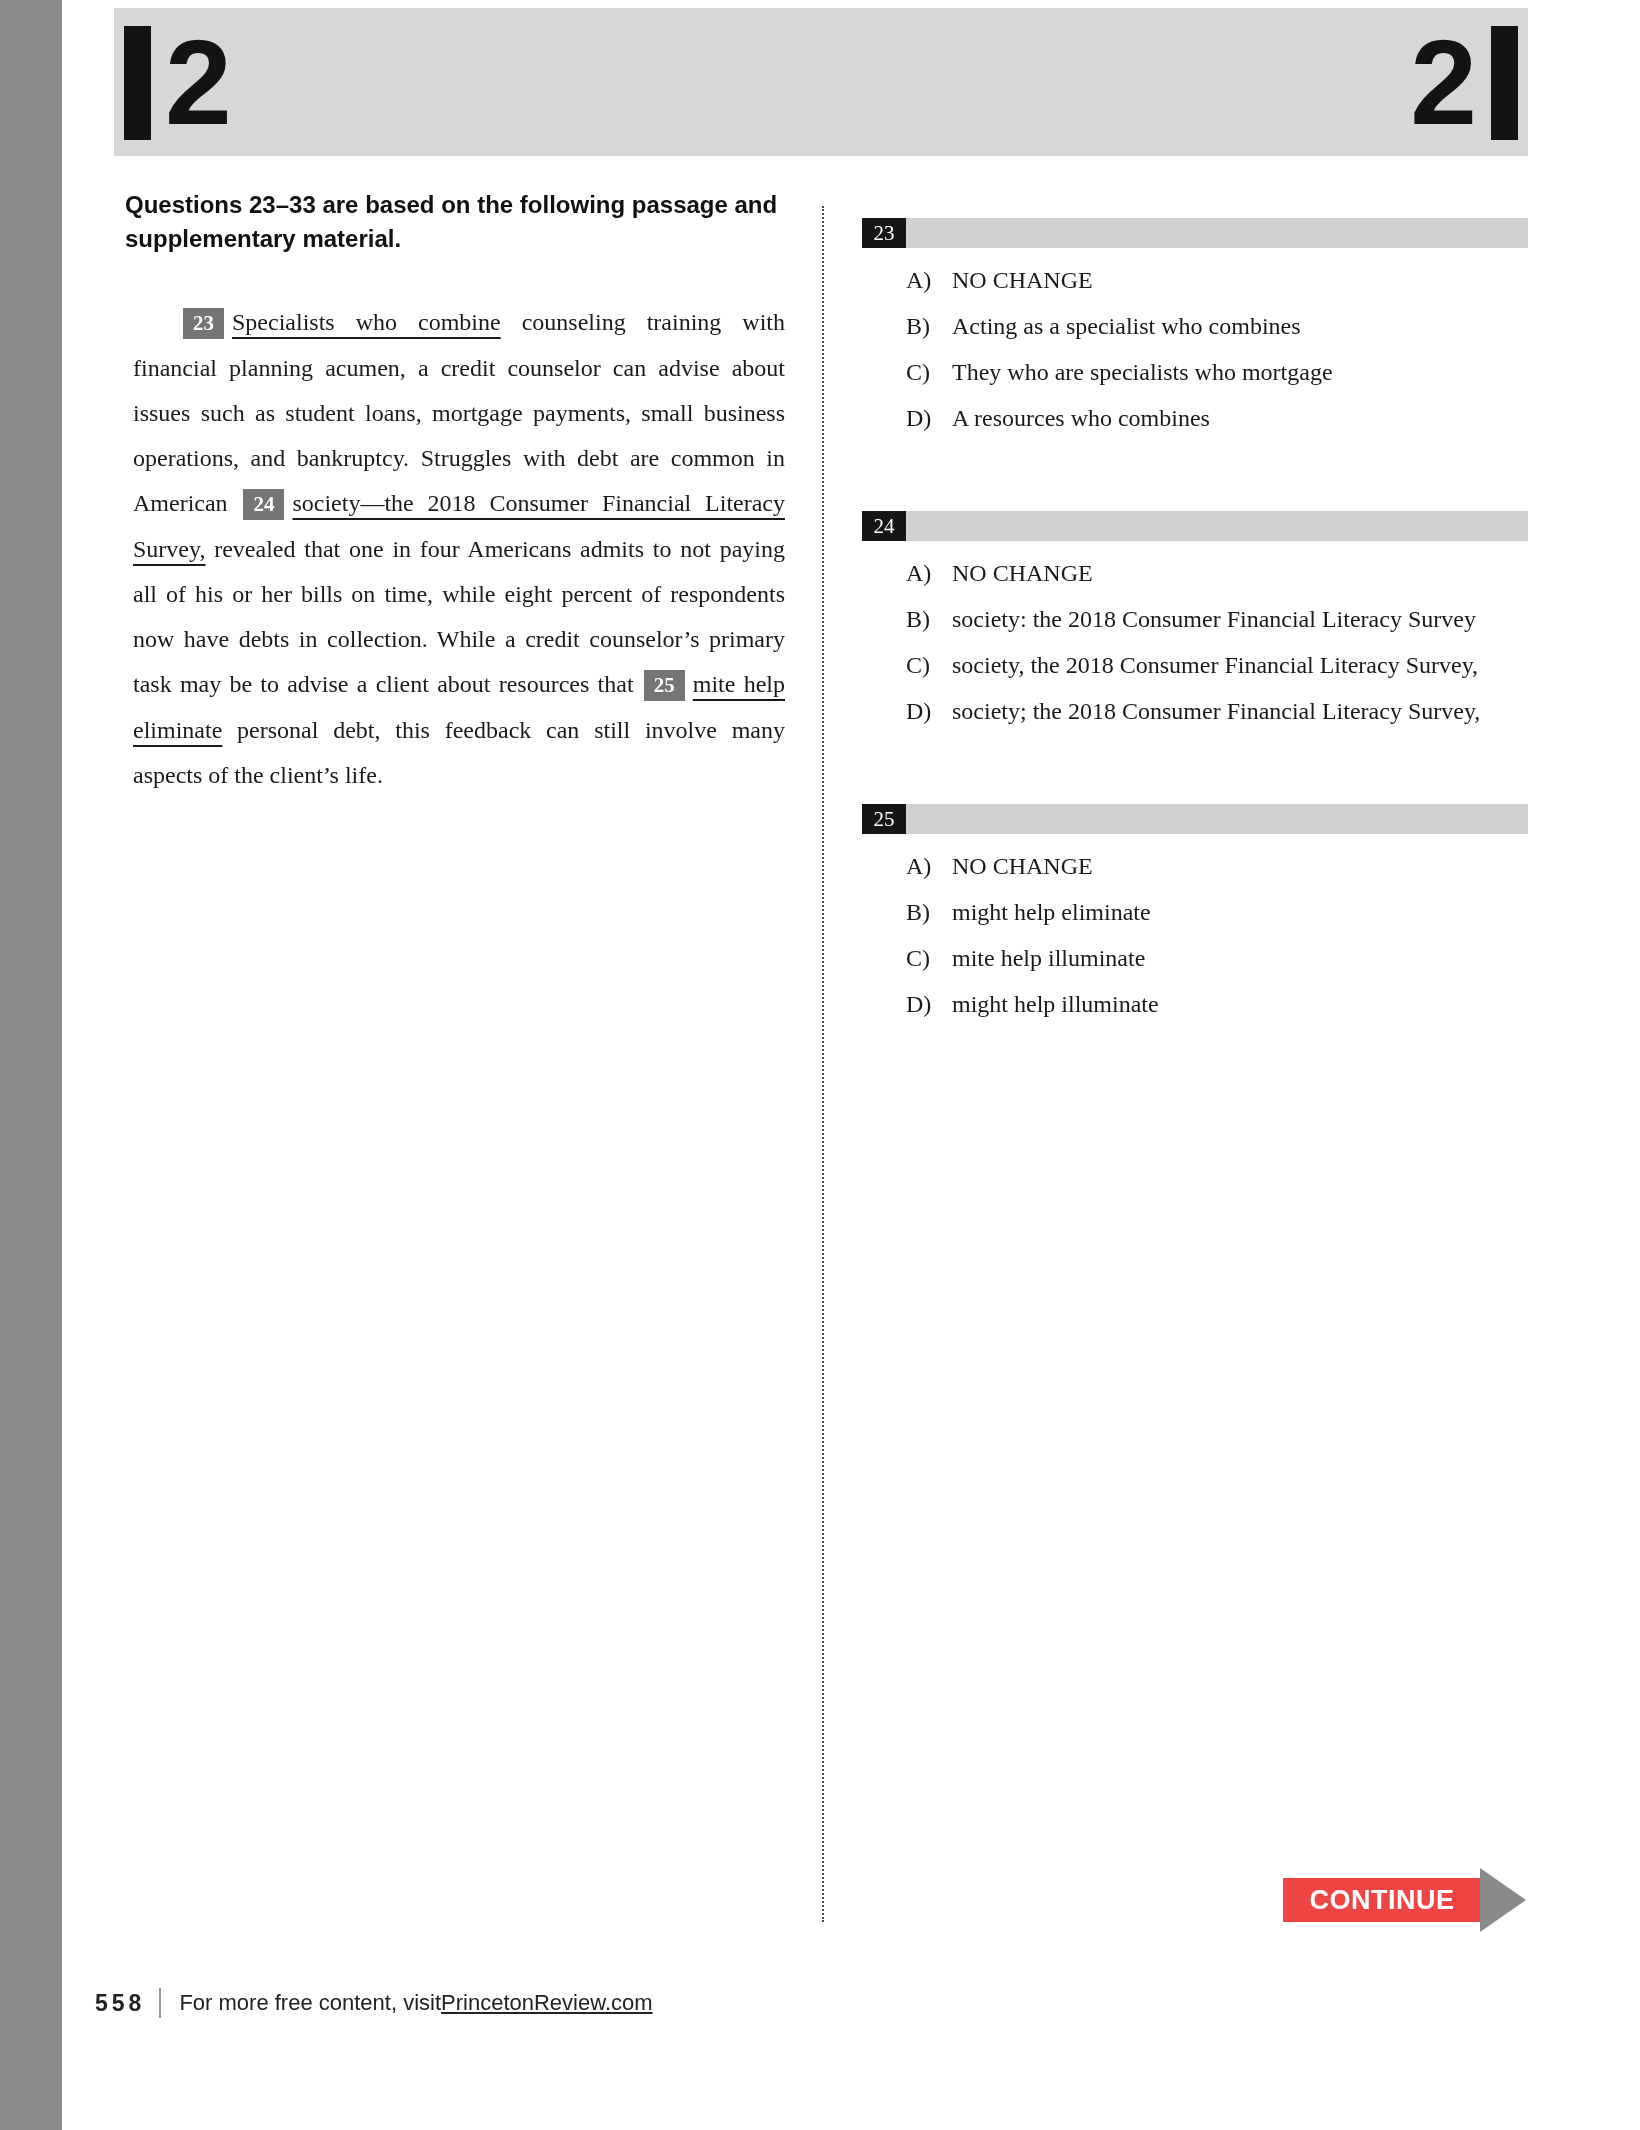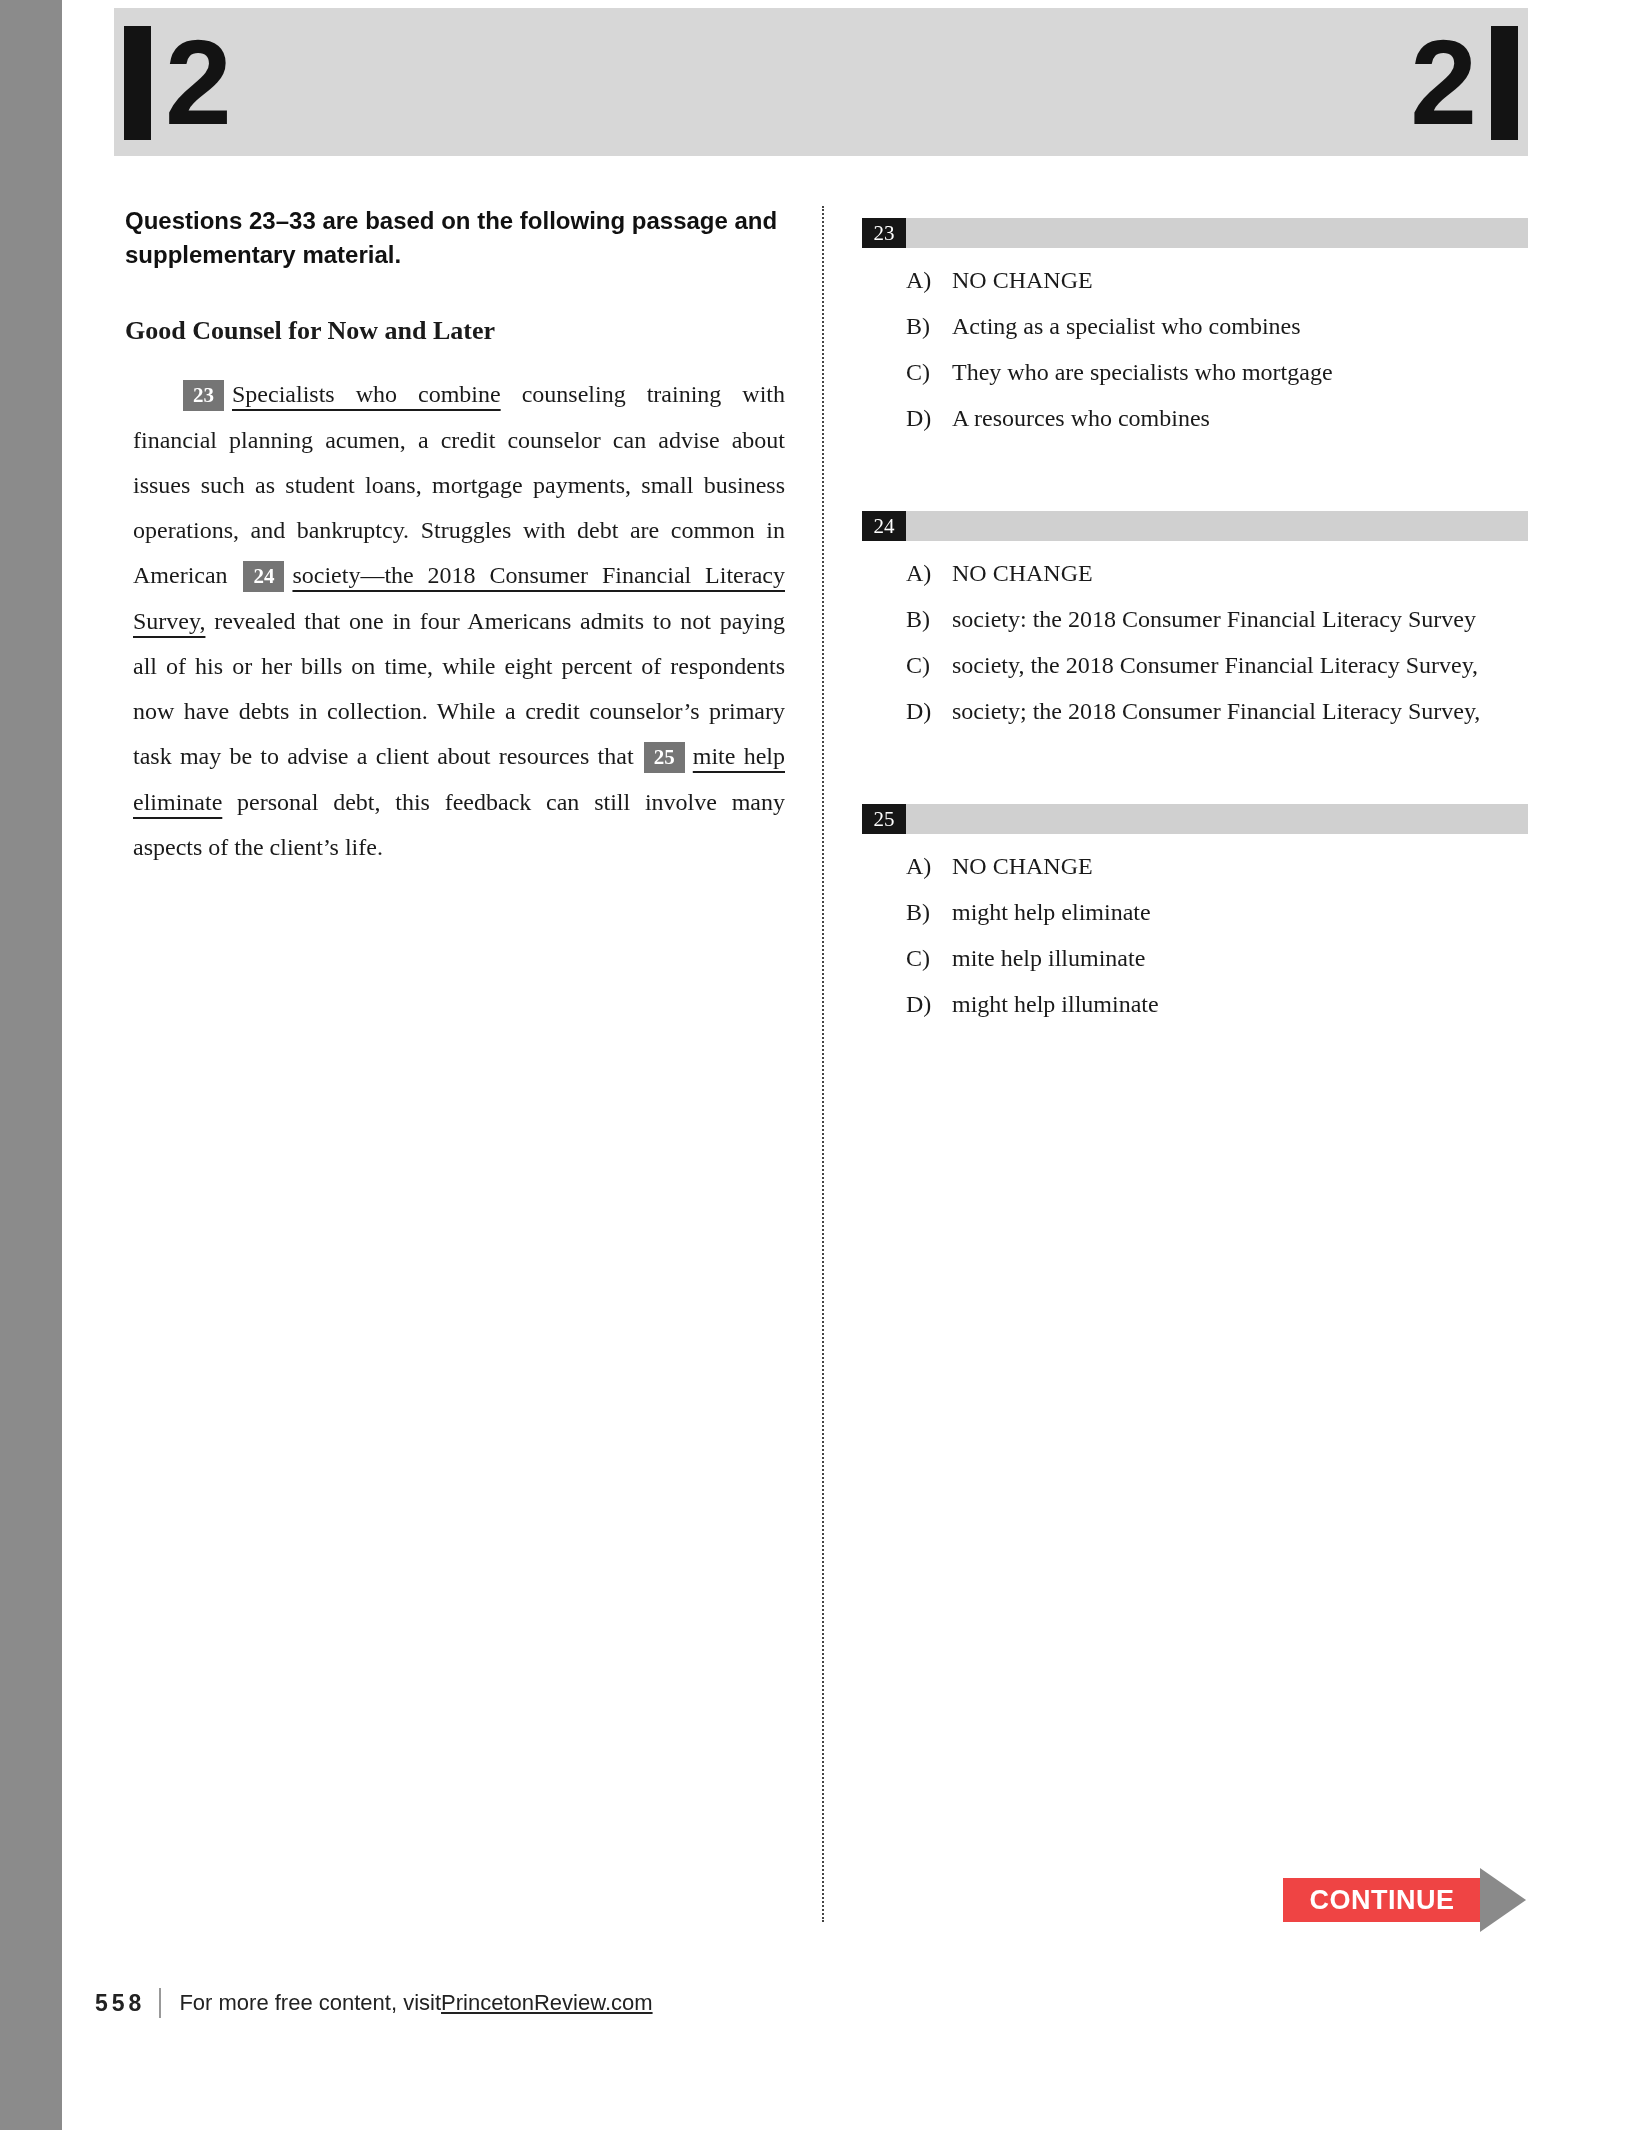--- a/index.html
+++ b/index.html
@@ -8,21 +8,21 @@
 
   .left-strip{position:absolute;left:0;top:0;width:62px;height:2130px;background:#8b8b8b;}
 
   .band{position:absolute;left:114px;top:8px;width:1414px;height:148px;background:#d7d7d7;}
   .band-left{position:absolute;left:10px;top:18px;display:flex;align-items:flex-start;}
   .band-right{position:absolute;right:10px;top:18px;display:flex;align-items:flex-start;}
   .black-bar{width:27px;height:114px;background:#131313;}
   .big-num{font-family:"Liberation Sans",sans-serif;font-weight:800;font-size:120px;
            line-height:112px;color:#131313;margin:0 14px;}
 
-  .passage-col{position:absolute;left:125px;top:204px;width:668px;}
+  .passage-col{position:absolute;left:125px;top:188px;width:668px;}
   .directions{font-family:"Liberation Sans",sans-serif;font-weight:bold;font-size:24px;
               line-height:34px;margin:0 0 44px 0;color:#111;}
   .ptitle{font-size:26px;font-weight:bold;margin:0 0 26px 0;}
   .passage{font-size:24px;line-height:45px;text-align:justify;text-indent:48px;margin:8px;}
   .pmarker{background:#757575;color:#ffffff;font-weight:bold;font-size:21px;
            padding:3px 10px 4px;margin:0 8px 0 2px;white-space:nowrap;}
   .uline{text-decoration:underline;text-underline-offset:7px;text-decoration-thickness:1.5px;}
 
   .divider{position:absolute;left:822px;top:206px;height:1716px;width:0;border-left:2px dotted #444;}
 
@@ -61,21 +61,20 @@
     <div class="big-num">2</div>
   </div>
   <div class="band-right">
     <div class="big-num">2</div>
     <div class="black-bar"></div>
   </div>
 </header>
 
 <section class="passage-col">
   <h2 class="directions">Questions 23–33 are based on the following passage and supplementary material.</h2>
-  <h3 class="ptitle">Good Counsel for Now and Later</h3>
   <p class="passage"><span class="pmarker">23</span><span class="uline">Specialists who combine</span><span> counseling training with financial planning acumen, a credit counselor can advise about issues such as student loans, mortgage payments, small business operations, and bankruptcy. Struggles with debt are common in American </span><span class="pmarker">24</span><span class="uline">society—the 2018 Consumer Financial Literacy Survey,</span><span> revealed that one in four Americans admits to not paying all of his or her bills on time, while eight percent of respondents now have debts in collection. While a credit counselor’s primary task may be to advise a client about resources that </span><span class="pmarker">25</span><span class="uline">mite help eliminate</span><span> personal debt, this feedback can still involve many aspects of the client’s life.</span></p>
 </section>
 
 <div class="divider"></div>
 
 <section class="questions-col">
   <div class="question">
     <div class="qheader">
       <span class="qnum">23</span>
     </div>

